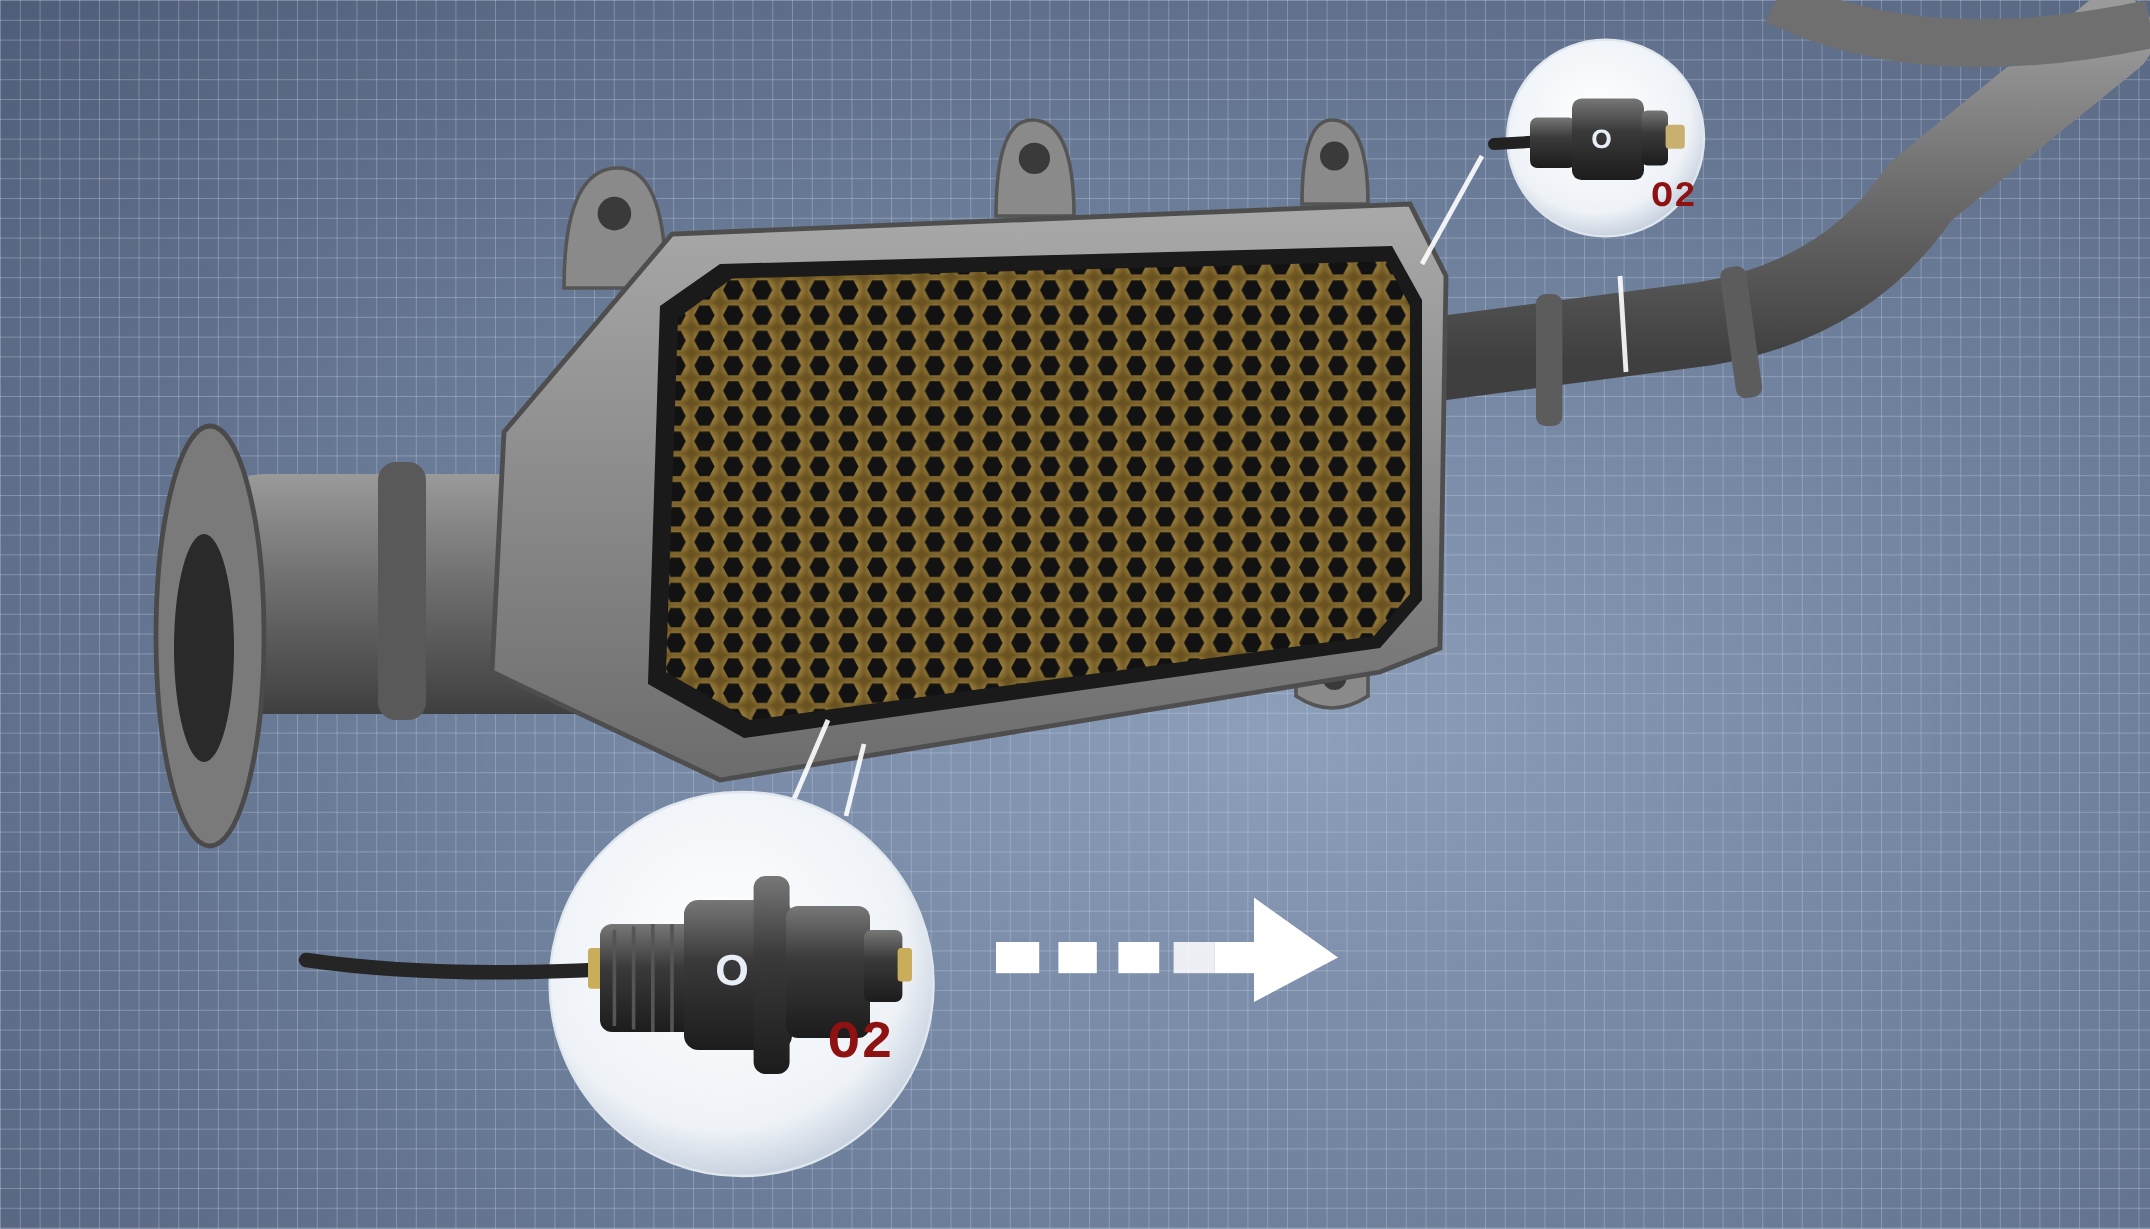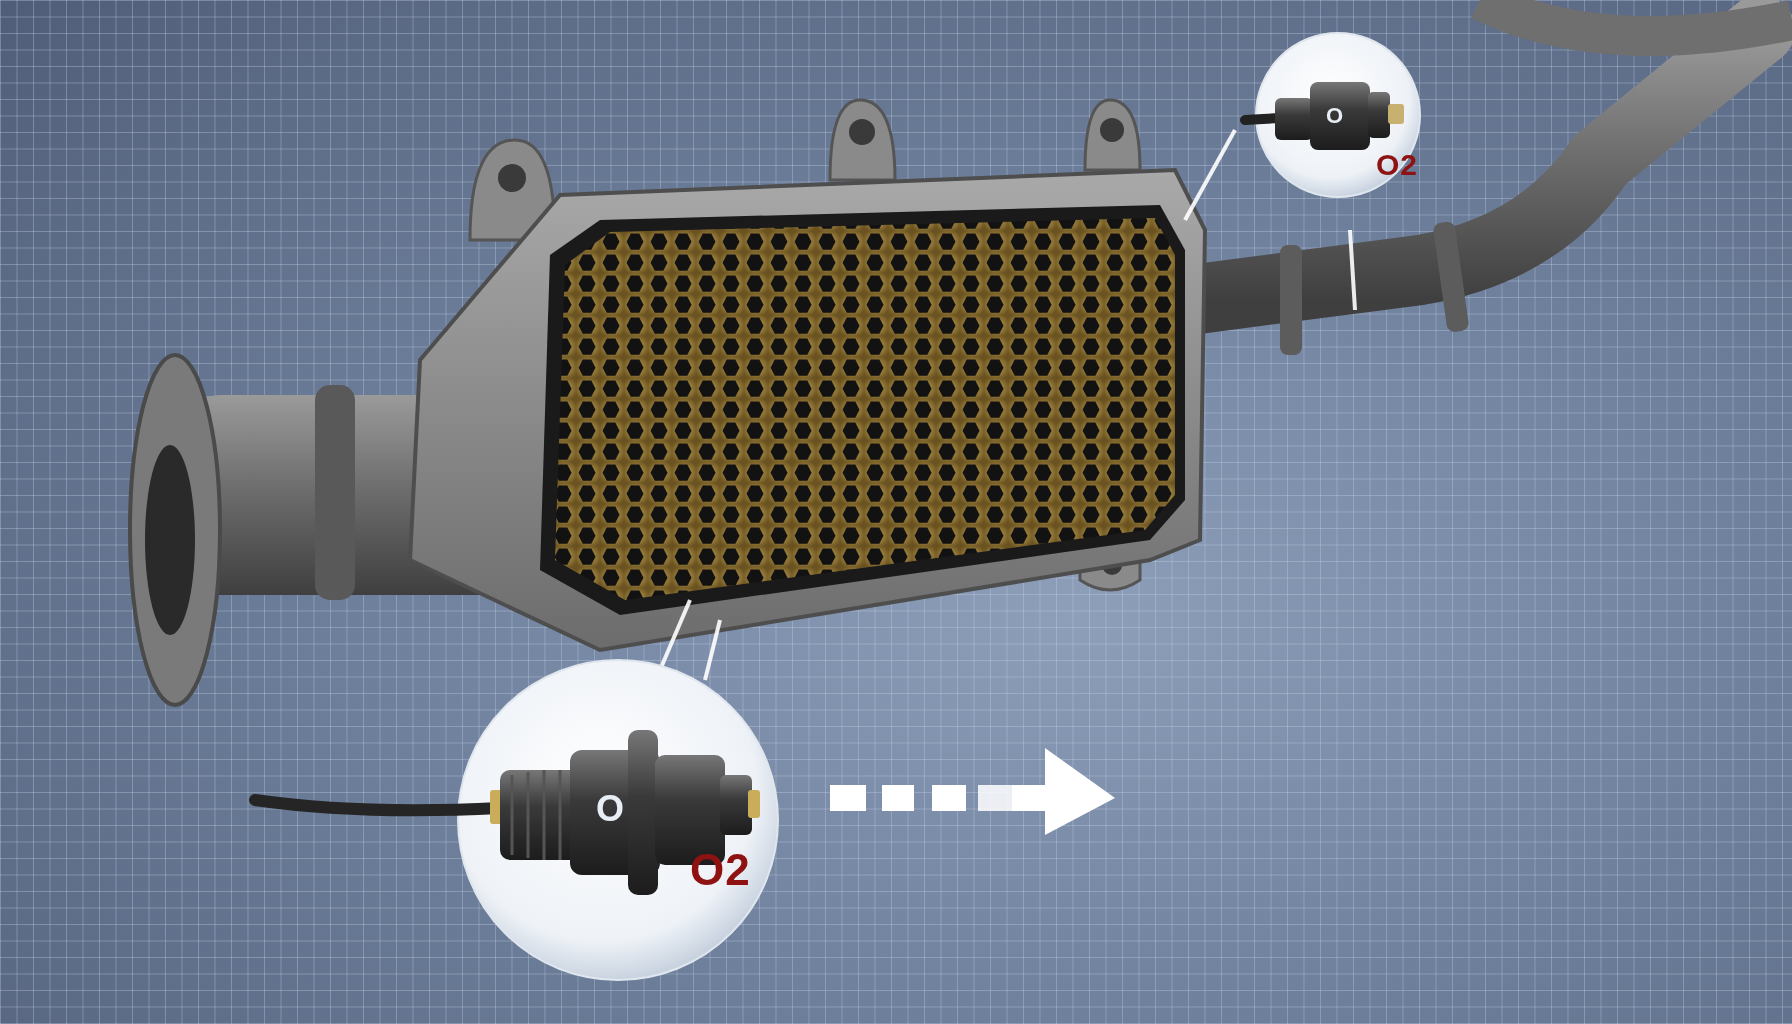--- a/index.html
+++ b/index.html
@@ -11,21 +11,21 @@
   .grid {
     position:absolute; inset:0;
     background-image:
       linear-gradient(rgba(200,210,230,0.35) 1px, transparent 1px),
       linear-gradient(90deg, rgba(200,210,230,0.35) 1px, transparent 1px);
     background-size: 16.5px 16.5px;
   }
   svg.scene { position:absolute; left:0; top:0; }
   .o2-label {
     position:absolute; color:#8e1212; font-weight:bold;
-    font-family: Liberation Sans, sans-serif; letter-spacing:1px;
+    font-family: Liberation Mono, monospace; letter-spacing:1px;
   }
   .o2-top { left:1376px; top:148px; font-size:30px; }
   .o2-bottom { left:690px; top:845px; font-size:44px; }
   .sensor-mark {
     position:absolute; color:#e8eef5; font-weight:bold;
     font-family: "Liberation Sans", sans-serif;
   }
   .mark-top { left:1326px; top:103px; font-size:22px; }
   .mark-bottom { left:596px; top:788px; font-size:36px; }
 </style>

